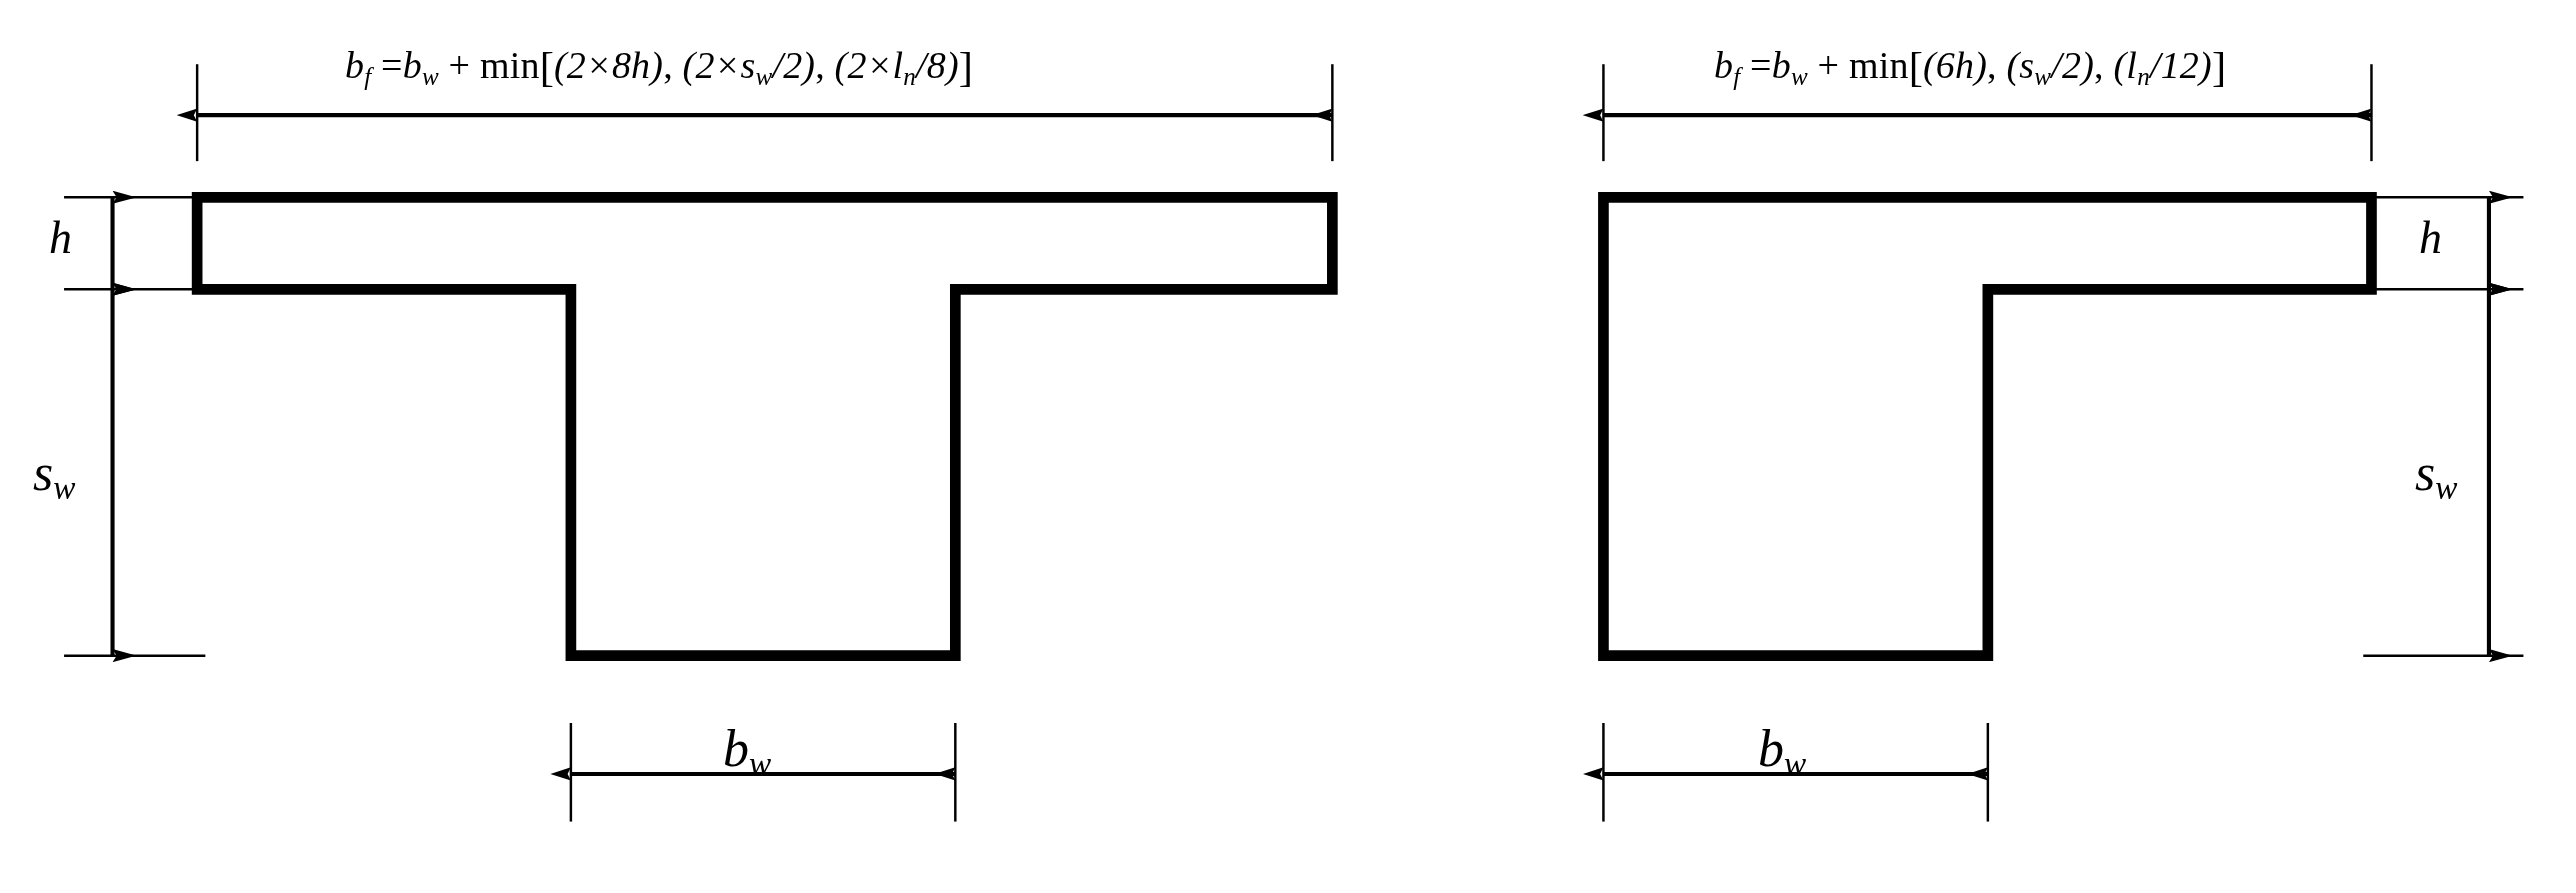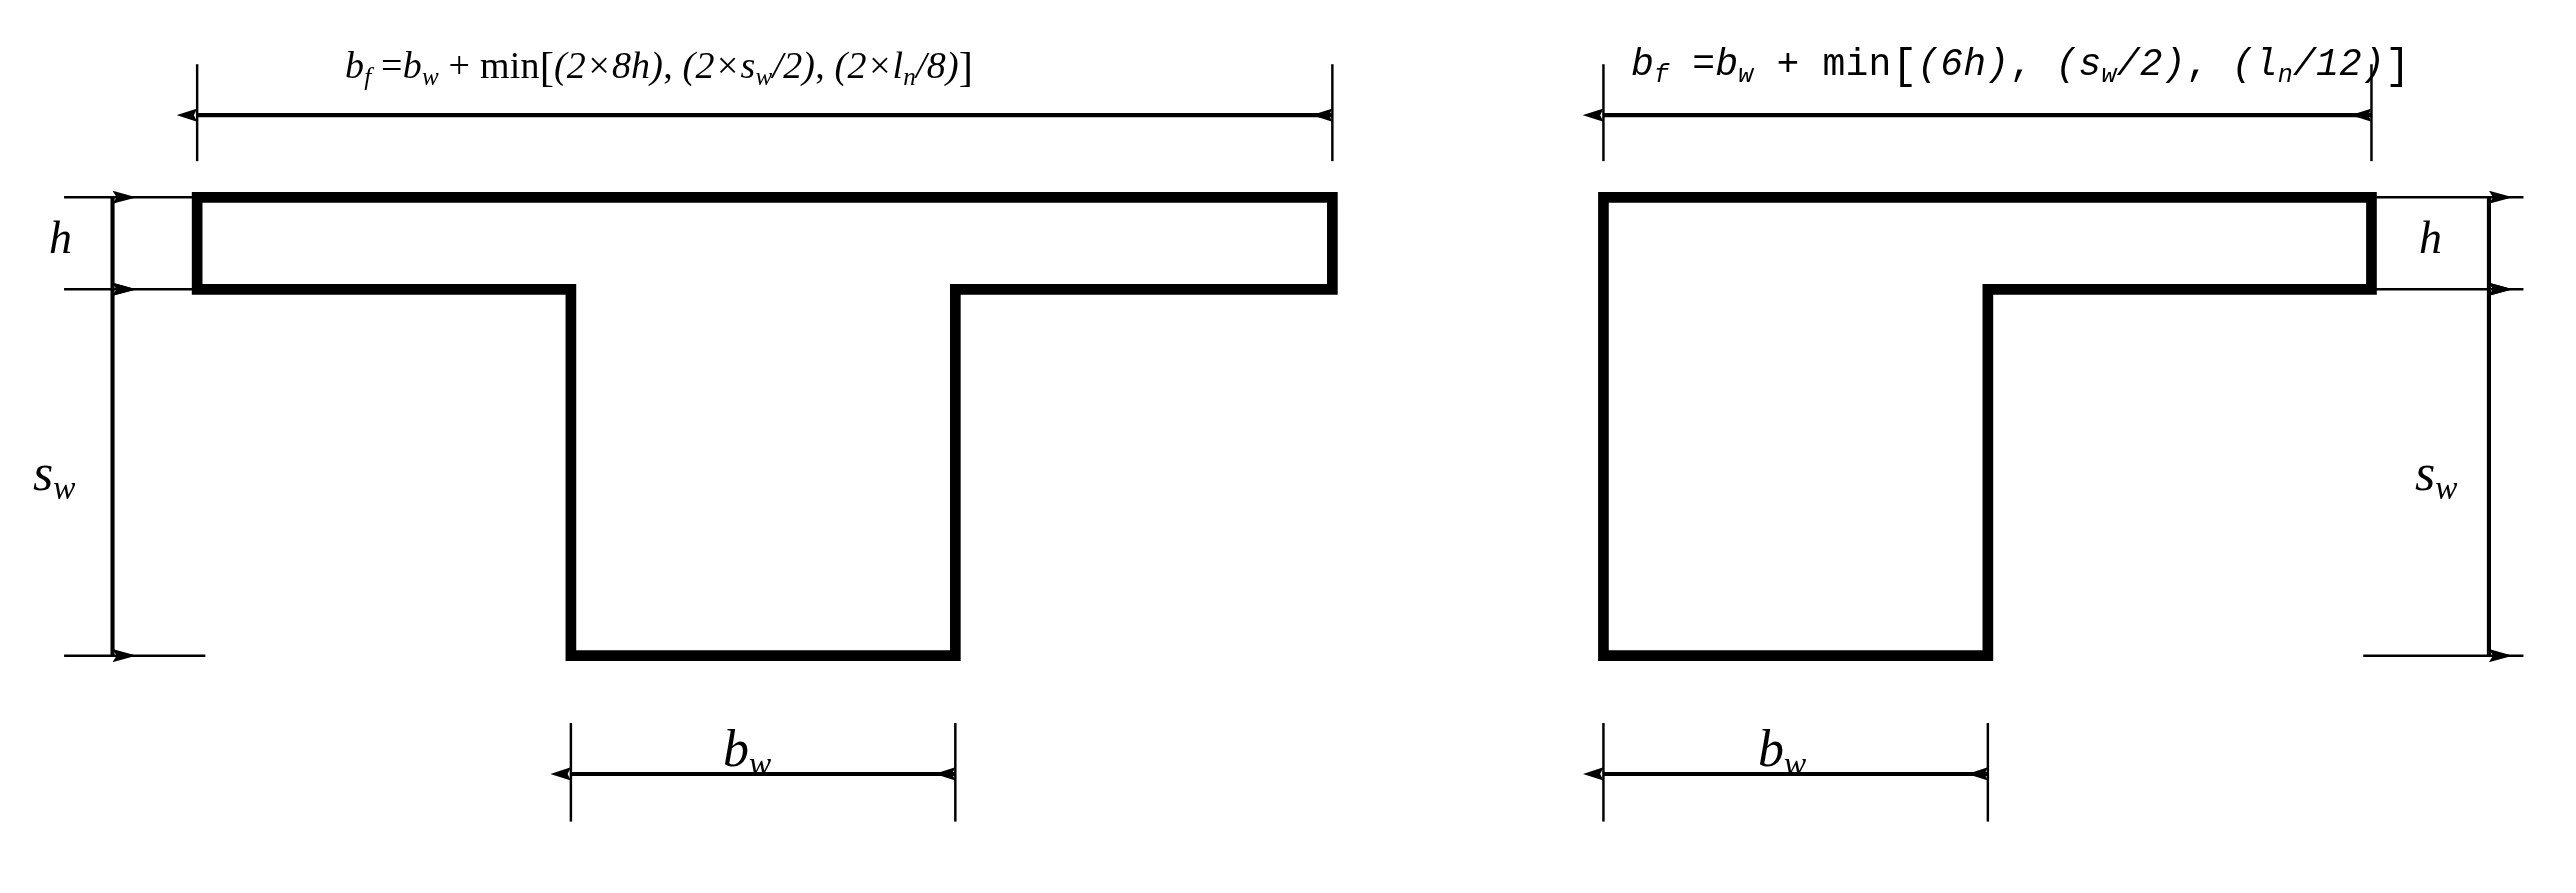--- a/index.html
+++ b/index.html
@@ -155,21 +155,21 @@
   </div>
 
   <div class="lbl dimlabel" style="left:33px; top:447px;">
     <span>s</span><span class="sub">w</span>
   </div>
 
   <div class="lbl dimlabel" style="left:723px; top:723px;">
     <span>b</span><span class="sub">w</span>
   </div>
 
-  <div class="lbl formula" style="left:1631px; top:46px;font-family:Liberation Mono, monospace;">
+  <div class="lbl formula" style="left:1714px; top:46px;">
     <span>b</span><span class="sub">f</span>
     <span class="op">=</span><span>b</span><span class="sub">w</span>
     <span class="op">+</span>
     <span class="up">min</span><span class="brk">[</span><span>(6h)</span><span class="up">,</span>
     <span>(s</span><span class="sub">w</span><span>/2)</span><span class="up">,</span>
     <span>(l</span><span class="sub">n</span><span>/12)</span><span class="brk">]</span>
   </div>
 
   <div class="lbl hlabel" style="left:2419px; top:215px;">
     <span>h</span>

